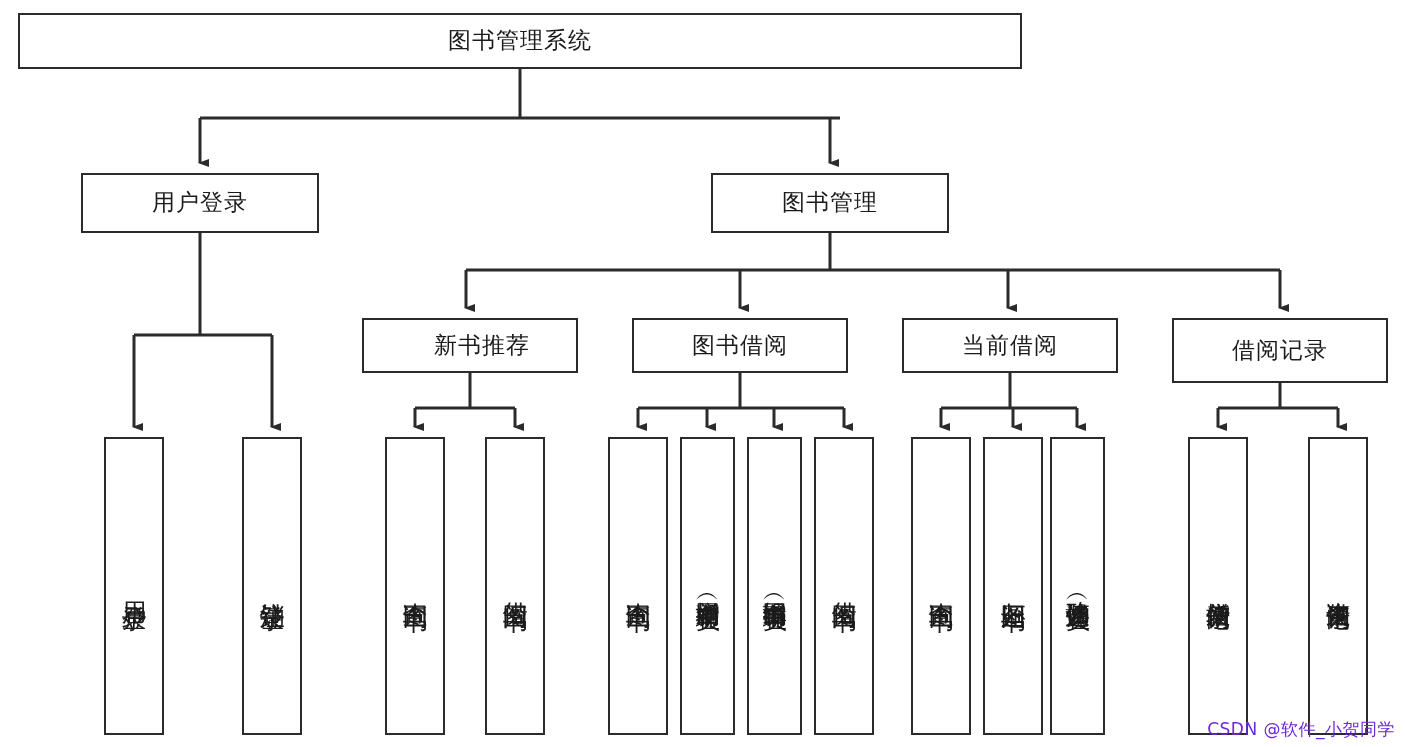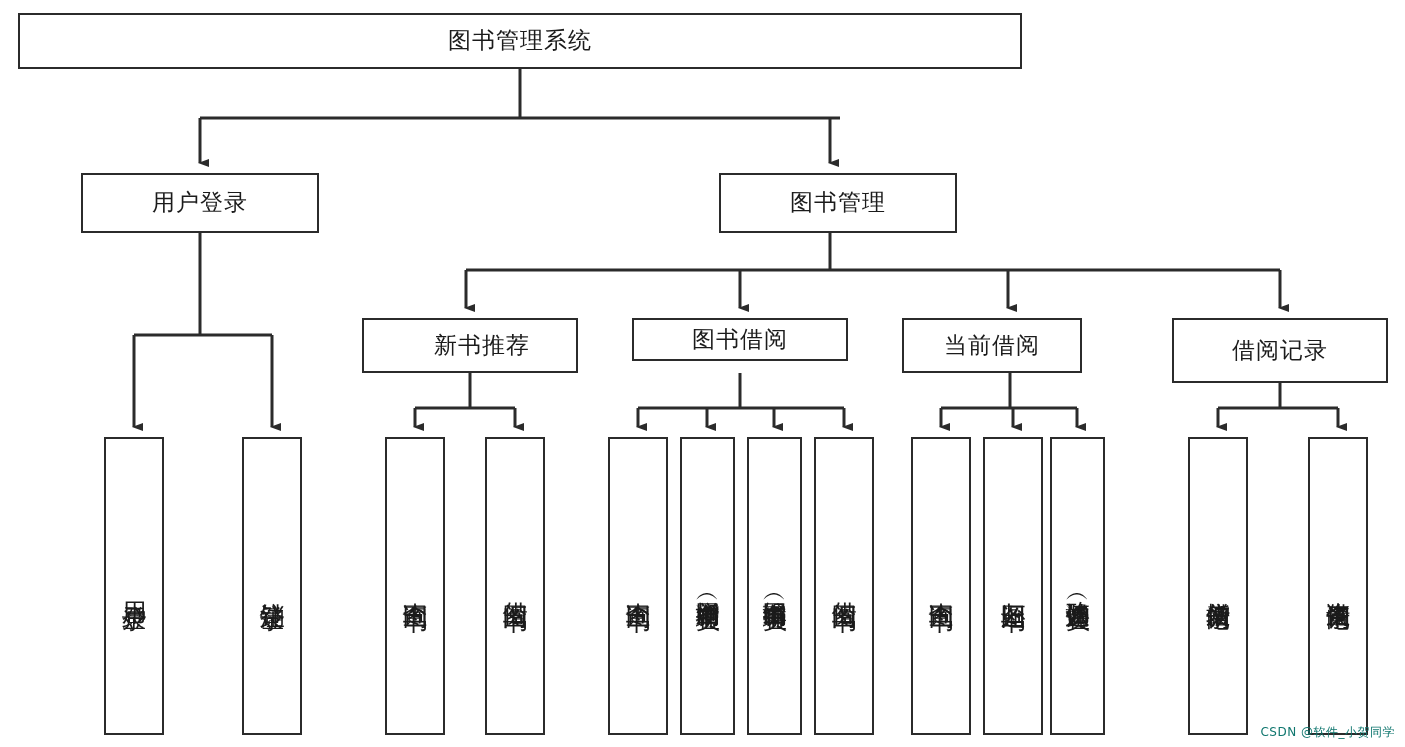--- a/index.html
+++ b/index.html
@@ -46,22 +46,22 @@
     letter-spacing:2px;
     white-space:nowrap;
     text-align:center;
   }
   .leaf-box.tall-text .leaf-label{font-size:24px;letter-spacing:1px;}
 
   #watermark{
     position:absolute;
     right:10px;
     bottom:6px;
-    font-size:12px;
-    color:#0f766e;
+    font-size:17px;
+    color:#6d28d9;
     letter-spacing:0.5px;
     white-space:nowrap;
     user-select:none;
   }
 </style>
 </head>
 <body>
 
 <svg id="chart" viewBox="0 0 1405 747" width="1405" height="747" xmlns="http://www.w3.org/2000/svg">
   <defs>
@@ -113,31 +113,31 @@
   </g>
 </svg>
 
 <div class="node-box" id="root-box" style="left: 18px; top: 13px; width: 1004px; height: 56px;">
   <span class="node-label">图书管理系统</span>
 </div>
 
 <div class="node-box" id="l2-0" style="left: 81px; top: 173px; width: 238px; height: 60px;">
   <span class="node-label">用户登录</span>
 </div>
-<div class="node-box" id="l2-1" style="left: 711px; top: 173px; width: 238px; height: 60px; margin-left: 8px;">
+<div class="node-box" id="l2-1" style="left: 711px; top: 173px; width: 238px; height: 60px;">
   <span class="node-label">图书管理</span>
 </div>
 
 <div class="node-box" id="l3-0" style="left: 362px; top: 318px; width: 216px; height: 55px; padding-left: 24px;">
   <span class="node-label">新书推荐</span>
 </div>
-<div class="node-box" id="l3-1" style="left: 632px; top: 318px; width: 216px; height: 43px;">
+<div class="node-box" id="l3-1" style="left: 632px; top: 318px; width: 216px; height: 55px;">
   <span class="node-label">图书借阅</span>
 </div>
-<div class="node-box" id="l3-2" style="left: 902px; top: 318px; width: 180px; height: 55px;">
+<div class="node-box" id="l3-2" style="left: 902px; top: 318px; width: 216px; height: 55px;">
   <span class="node-label">当前借阅</span>
 </div>
 <div class="node-box" id="l3-3" style="left: 1172px; top: 318px; width: 216px; height: 65px;">
   <span class="node-label">借阅记录</span>
 </div>
 
 <div class="leaf-box" id="lf-0" style="left: 104px; top: 437px; width: 60px; height: 298px;">
   <span class="leaf-label">用户登录</span>
 </div>
 <div class="leaf-box" id="lf-1" style="left: 242px; top: 437px; width: 60px; height: 298px;">

